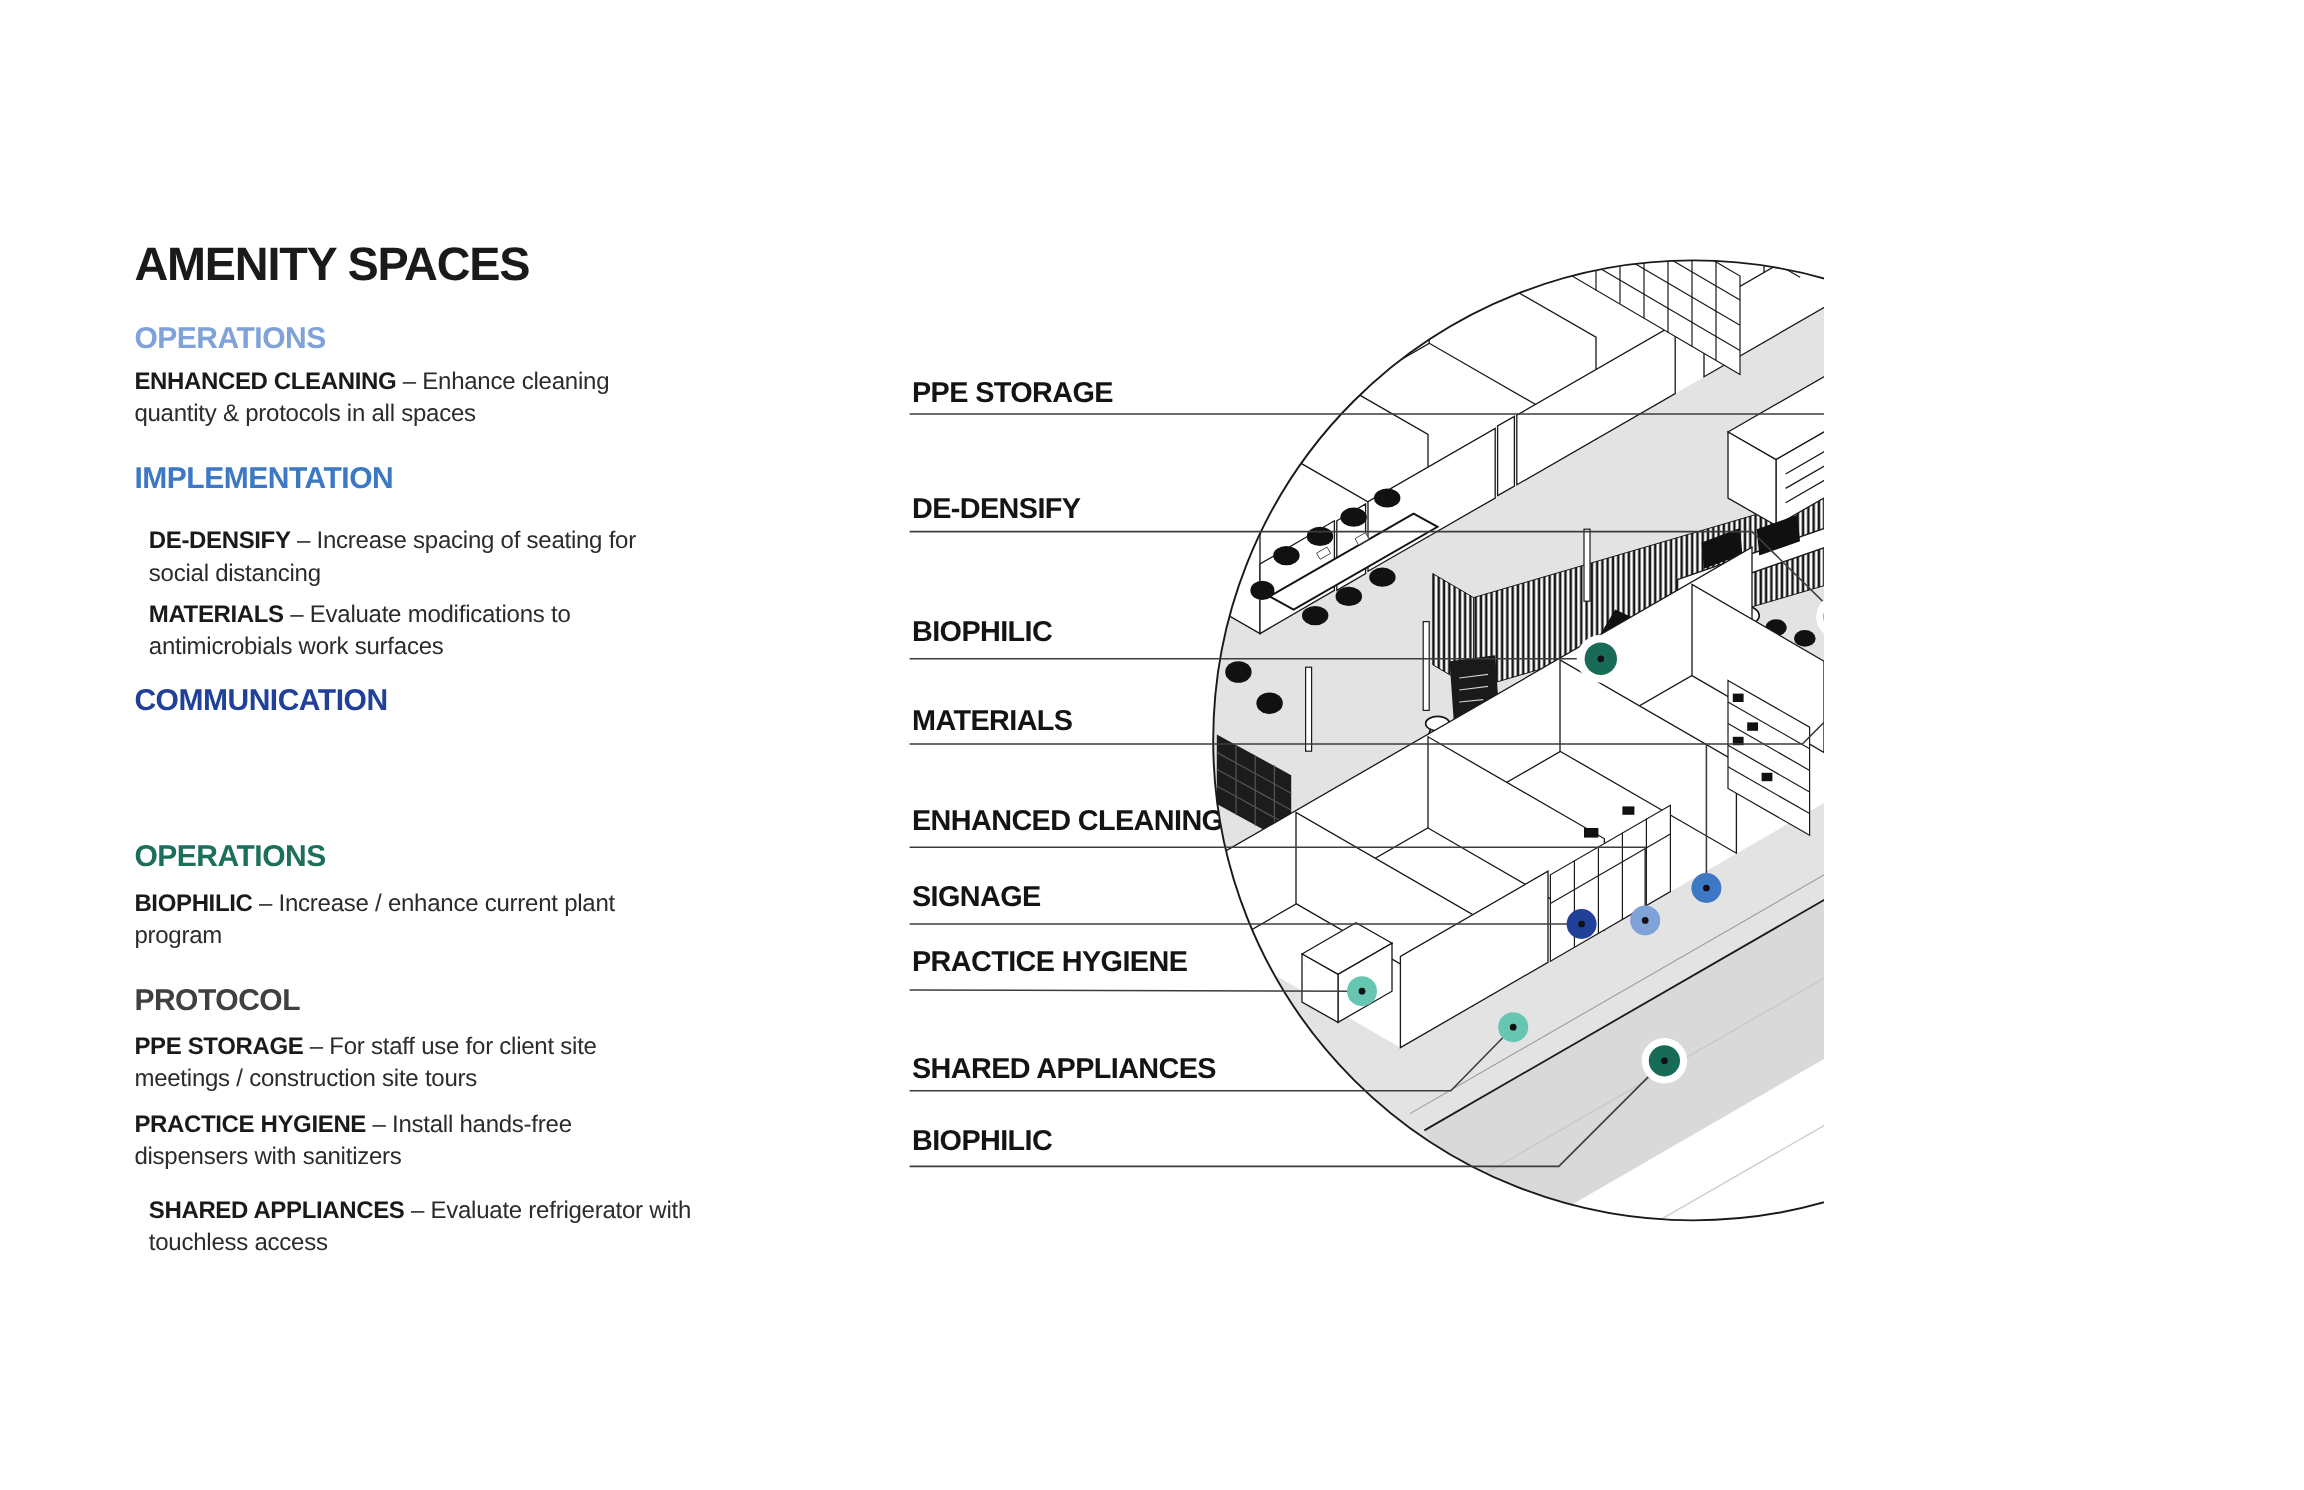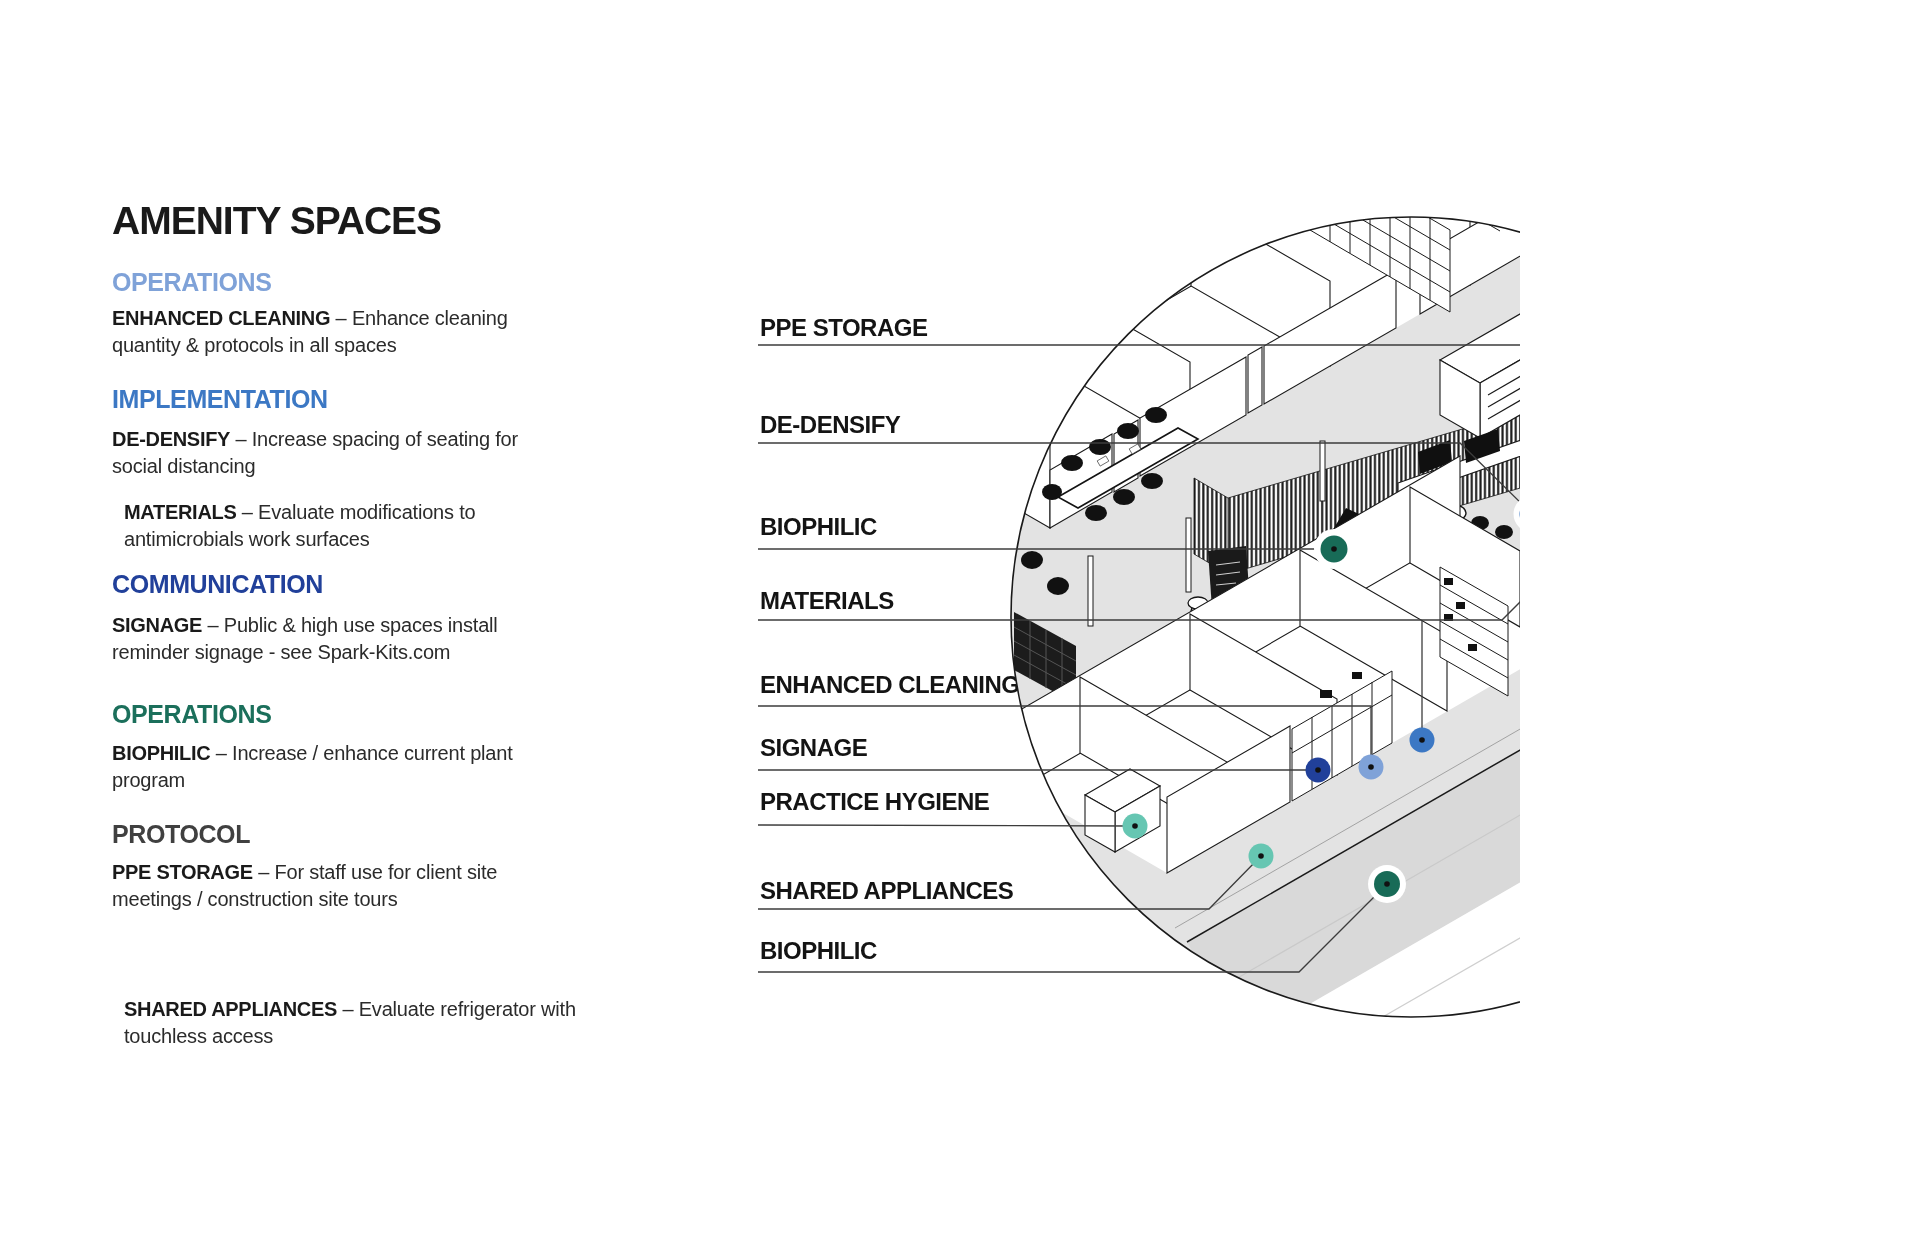--- a/index.html
+++ b/index.html
@@ -23,31 +23,31 @@
 <body>
 
 <div class="page">
 
   <div class="abs title">AMENITY SPACES</div>
 
   <div class="abs sec-head c-operations" style="top:268px">OPERATIONS</div>
   <p class="abs para" style="top:305px;margin:0"><b>ENHANCED CLEANING</b> <span>– Enhance cleaning quantity &amp; protocols in all spaces</span></p>
 
   <div class="abs sec-head c-implementation" style="top:385px">IMPLEMENTATION</div>
-  <p class="abs para" style="top:426px;margin:0"><b>DE-DENSIFY</b> <span>– Increase spacing of seating for social distancing</span></p>
+  <p class="abs para" style="top:426px;margin:12px"><b>DE-DENSIFY</b> <span>– Increase spacing of seating for social distancing</span></p>
   <p class="abs para" style="top:487px;margin:12px"><b>MATERIALS</b> <span>– Evaluate modifications to antimicrobials work surfaces</span></p>
 
   <div class="abs sec-head c-communication" style="top:570px">COMMUNICATION</div>
-  <p class="abs para" style="top:612px;margin:0"><b>SIGNAGE</b> <span>– Public &amp; high use spaces install reminder signage - see Spark-Kits.com</span></p>
 
   <div class="abs sec-head c-environment" style="top:700px">OPERATIONS</div>
   <p class="abs para" style="top:740px;margin:0"><b>BIOPHILIC</b> <span>– Increase / enhance current plant program</span></p>
 
   <div class="abs sec-head c-protocol" style="top:820px">PROTOCOL</div>
   <p class="abs para" style="top:859px;margin:0"><b>PPE STORAGE</b> <span>– For staff use for client site meetings / construction site tours</span></p>
+  <p class="abs para" style="top:924px;margin:0"><b>PRACTICE HYGIENE</b> <span>– Install hands-free dispensers with sanitizers</span></p>
   <p class="abs para" style="top:984px;margin:12px"><b>SHARED APPLIANCES</b> <span>– Evaluate refrigerator with touchless access</span></p>
 
   <div class="callout" style="top:314px">PPE STORAGE</div>
   <div class="callout" style="top:411px">DE-DENSIFY</div>
   <div class="callout" style="top:513px">BIOPHILIC</div>
   <div class="callout" style="top:587px">MATERIALS</div>
   <div class="callout" style="top:671px">ENHANCED CLEANING</div>
   <div class="callout" style="top:734px">SIGNAGE</div>
   <div class="callout" style="top:788px">PRACTICE HYGIENE</div>
   <div class="callout" style="top:877px">SHARED APPLIANCES</div>

